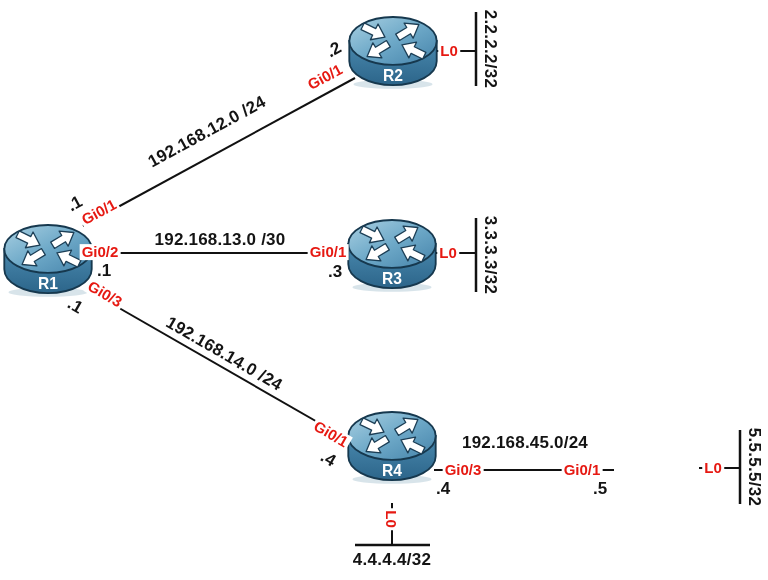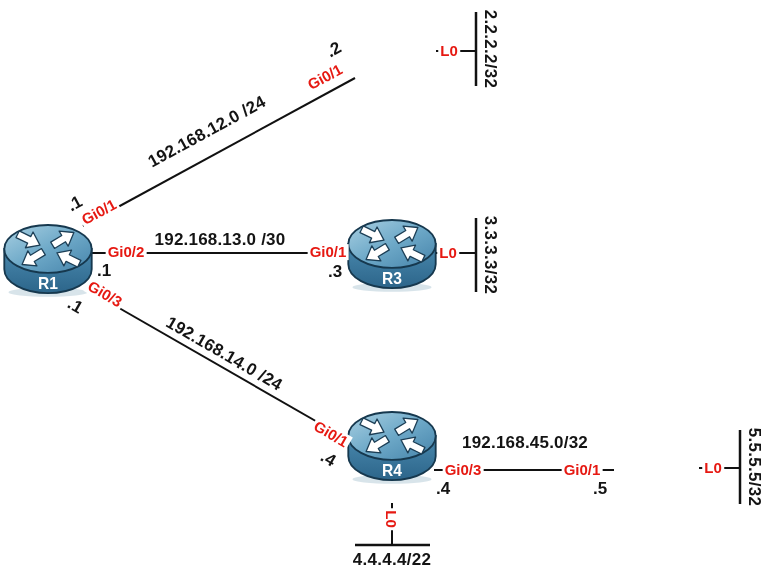--- a/index.html
+++ b/index.html
@@ -66,20 +66,34 @@
       <g fill="#fff" stroke="#1c3e55" stroke-width="1.4" stroke-linejoin="round">
         <path transform="translate(17,12) rotate(26)" d="M0,-4 L14,-4 L14,-9.5 L27,0 L14,9.5 L14,4 L0,4 Z"></path>
         <path transform="translate(55,24) rotate(-31)" d="M0,-4 L14,-4 L14,-9.5 L27,0 L14,9.5 L14,4 L0,4 Z"></path>
         <path transform="translate(45,31) rotate(149)" d="M0,-4 L14,-4 L14,-9.5 L27,0 L14,9.5 L14,4 L0,4 Z"></path>
         <path transform="translate(84,44) rotate(206)" d="M0,-4 L14,-4 L14,-9.5 L27,0 L14,9.5 L14,4 L0,4 Z"></path>
       </g>
       <text class="rname" x="50" y="71" text-anchor="middle">R1</text>
     </svg>
   </div>
 
+  <div class="router" style="left:347px;top:13px">
+    <svg viewBox="0 0 100 80">
+      <ellipse cx="50" cy="75" rx="43" ry="5" fill="#8fb2c4" opacity="0.35"></ellipse>
+      <path d="M2.5,28 L2.5,50 A47.5,26 0 0 0 97.5,50 L97.5,28 Z" fill="url(#bodyGrad)" stroke="#16384e" stroke-width="2"></path>
+      <ellipse cx="50" cy="28" rx="47.5" ry="26" fill="url(#topGrad)" stroke="#16384e" stroke-width="2"></ellipse>
+      <g fill="#fff" stroke="#1c3e55" stroke-width="1.4" stroke-linejoin="round">
+        <path transform="translate(17,12) rotate(26)" d="M0,-4 L14,-4 L14,-9.5 L27,0 L14,9.5 L14,4 L0,4 Z"></path>
+        <path transform="translate(55,24) rotate(-31)" d="M0,-4 L14,-4 L14,-9.5 L27,0 L14,9.5 L14,4 L0,4 Z"></path>
+        <path transform="translate(45,31) rotate(149)" d="M0,-4 L14,-4 L14,-9.5 L27,0 L14,9.5 L14,4 L0,4 Z"></path>
+        <path transform="translate(84,44) rotate(206)" d="M0,-4 L14,-4 L14,-9.5 L27,0 L14,9.5 L14,4 L0,4 Z"></path>
+      </g>
+      <text class="rname" x="50" y="71" text-anchor="middle">R2</text>
+    </svg>
+  </div>
 
   <div class="router" style="left:346px;top:216px">
     <svg viewBox="0 0 100 80">
       <ellipse cx="50" cy="75" rx="43" ry="5" fill="#8fb2c4" opacity="0.35"></ellipse>
       <path d="M2.5,28 L2.5,50 A47.5,26 0 0 0 97.5,50 L97.5,28 Z" fill="url(#bodyGrad)" stroke="#16384e" stroke-width="2"></path>
       <ellipse cx="50" cy="28" rx="47.5" ry="26" fill="url(#topGrad)" stroke="#16384e" stroke-width="2"></ellipse>
       <g fill="#fff" stroke="#1c3e55" stroke-width="1.4" stroke-linejoin="round">
         <path transform="translate(17,12) rotate(26)" d="M0,-4 L14,-4 L14,-9.5 L27,0 L14,9.5 L14,4 L0,4 Z"></path>
         <path transform="translate(55,24) rotate(-31)" d="M0,-4 L14,-4 L14,-9.5 L27,0 L14,9.5 L14,4 L0,4 Z"></path>
         <path transform="translate(45,31) rotate(149)" d="M0,-4 L14,-4 L14,-9.5 L27,0 L14,9.5 L14,4 L0,4 Z"></path>
@@ -101,25 +115,25 @@
         <path transform="translate(84,44) rotate(206)" d="M0,-4 L14,-4 L14,-9.5 L27,0 L14,9.5 L14,4 L0,4 Z"></path>
       </g>
       <text class="rname" x="50" y="71" text-anchor="middle">R4</text>
     </svg>
   </div>
 
 
   <div class="pin subnet" style="left:207px;top:132px;--r:-28.5deg">192.168.12.0 /24</div>
   <div class="pin subnet" style="left:220px;top:240px">192.168.13.0 /30</div>
   <div class="pin subnet" style="left:224px;top:354px;--r:30deg">192.168.14.0 /24</div>
-  <div class="pin subnet" style="left:525px;top:443px">192.168.45.0/32</div>
+  <div class="pin subnet" style="left:525px;top:443px">192.168.45.0/24</div>
 
   <div class="pin if" style="left:99px;top:212px;--r:-28.5deg">Gi0/1</div>
   <div class="pin if" style="left:325px;top:77px;--r:-28.5deg">Gi0/1</div>
-  <div class="pin if" style="left:126px;top:252px">Gi0/2</div>
+  <div class="pin if" style="left:100px;top:252px">Gi0/2</div>
   <div class="pin if" style="left:328px;top:252px">Gi0/1</div>
   <div class="pin if" style="left:105px;top:294px;--r:30deg">Gi0/3</div>
   <div class="pin if" style="left:331px;top:434px;--r:30deg">Gi0/1</div>
   <div class="pin if" style="left:463px;top:470px">Gi0/3</div>
   <div class="pin if" style="left:582px;top:470px">Gi0/1</div>
 
   <div class="pin if" style="left:449px;top:51px">L0</div>
   <div class="pin if" style="left:448px;top:253px">L0</div>
   <div class="pin if" style="left:391px;top:519px;--r:90deg">L0</div>
   <div class="pin if" style="left:713px;top:468px">L0</div>
@@ -128,16 +142,16 @@
   <div class="pin num" style="left:334px;top:50px;--r:-28.5deg">.2</div>
   <div class="pin num" style="left:104px;top:271px">.1</div>
   <div class="pin num" style="left:335px;top:272px">.3</div>
   <div class="pin num" style="left:75px;top:306px;--r:30deg">.1</div>
   <div class="pin num" style="left:328px;top:459px;--r:30deg">.4</div>
   <div class="pin num" style="left:443px;top:489px">.4</div>
   <div class="pin num" style="left:600px;top:489px">.5</div>
 
   <div class="pin lip" style="left:490px;top:49px;--r:90deg">2.2.2.2/32</div>
   <div class="pin lip" style="left:490px;top:255px;--r:90deg">3.3.3.3/32</div>
-  <div class="pin lip" style="left:392px;top:560px">4.4.4.4/22</div>
+  <div class="pin lip" style="left:392px;top:560px">4.4.4.4/32</div>
   <div class="pin lip" style="left:754px;top:467px;--r:90deg">5.5.5.5/32</div>
 
 </div>
 
 </body></html>

